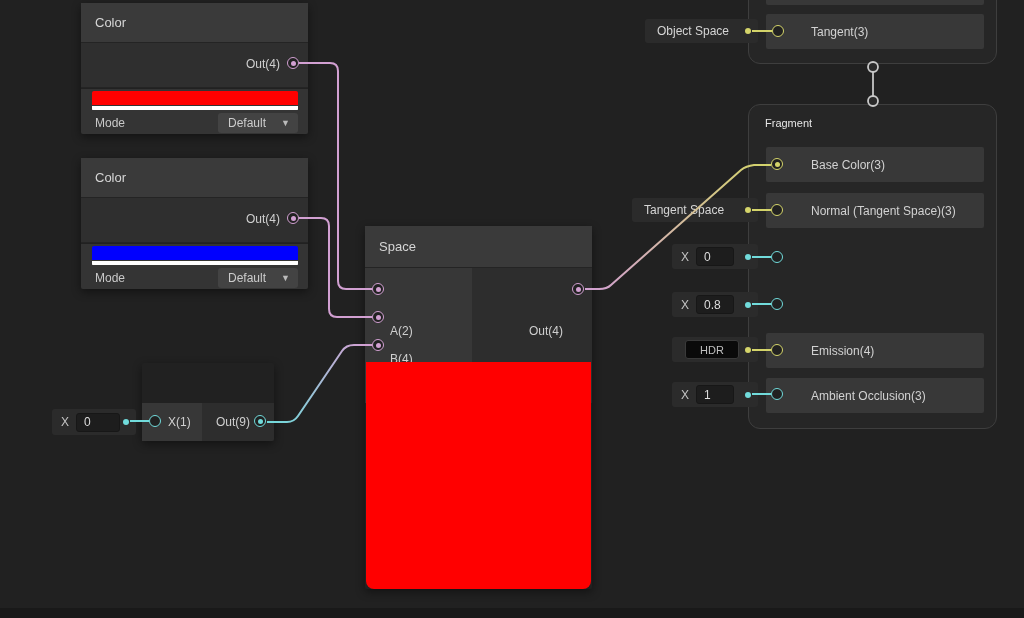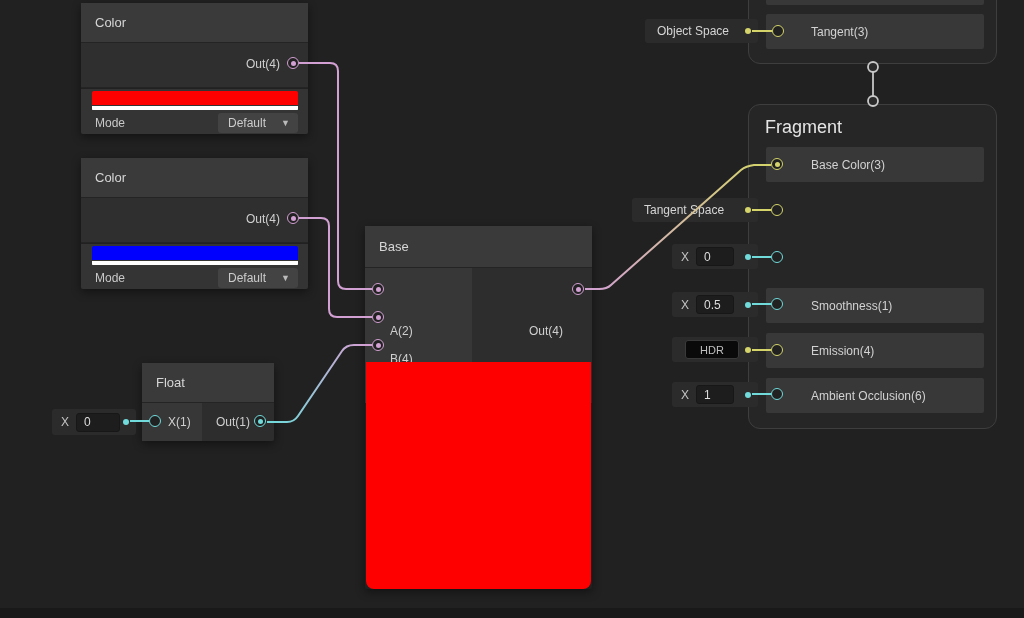--- a/index.html
+++ b/index.html
@@ -21,21 +21,21 @@
   .swatch .main { width:100%; height:14px; }
   .swatch .alpha { width:100%; height:4px; margin-top:1px; background:#fff; }
   .mode-label { position:absolute; font-size:12px; color:#c9c9c9; }
   .dropdown { position:absolute; background:#434343; border-radius:3px; color:#cccccc;
     font-size:12px; display:flex; align-items:center; padding:0 8px 0 10px; justify-content:space-between; }
   .dropdown .tri { font-size:9px; color:#bbbbbb; margin-left:8px; }
 
   .preview { position:absolute; border-radius:0 0 8px 8px; }
 
   .stack { position:absolute; background:#262626; border:1px solid #3e3e3e; border-radius:12px; }
-  .stack-title { position:absolute; font-size:18px; color:#e5e5e5;text-align:right; }
+  .stack-title { position:absolute; font-size:11px; color:#e5e5e5;text-align:right; }
   .stack-row { position:absolute; background:#383838; border-radius:2px; display:flex;
     align-items:center;padding-left:24px; }
   .stack-row .lbl { position:absolute; left:45px; font-size:12px; color:#d2d2d2; white-space:nowrap; }
 
   .widget { position:absolute; background:#2b2b2b; border-radius:3px; display:flex;
     align-items:center; color:#d5d5d5; font-size:12px; }
   .widget .wx { margin-left:9px; color:#c3c3c3; }
   .widget .field { margin-left:7px; background:#1d1d1d; border:1px solid #171717; border-radius:3px;
     height:19px; width:38px; display:flex; align-items:center; padding-left:7px; color:#dddddd; }
   .widget .dot { position:absolute; width:6px; height:6px; border-radius:50%; right:7px; }
@@ -99,40 +99,37 @@
       <span class="mode-label" style="left:14px; top:27px;">Mode</span>
       <div class="dropdown" style="left:137px; top:24px; width:80px; height:20px;">
         <span>Default</span>
         <span class="tri">▼</span>
       </div>
     </div>
   </div>
 
   <div class="node zlow" style="left:365px; top:226px; width:227px; height:363px;">
     <div class="titlebar" style="height:42px;">
-      <span>Base</span>
+      <span>Space</span>
     </div>
     <div class="nodebody" style="top:42px; height:135px; background:#2d2d2d;">
       <div class="leftcol" style="width:107px; height:135px;"></div>
       <span class="portlabel" style="left:25px; top:56px;">A(2)</span>
       <span class="portlabel" style="left:25px; top:84px;">B(4)</span>
       <span class="portlabel" style="left:25px; top:112px;">T(4)</span>
       <span class="portlabel rightlabel" style="right:29px; top:56px;">Out(4)</span>
     </div>
     <div class="preview" style="left: 1px; top: 136px; width: 225px; height: 227px; background-color: rgb(255, 0, 0);"></div>
   </div>
 
   <div class="node zlow" style="left:142px; top:363px; width:132px; height:78px;">
-    <div class="titlebar" style="height:40px;">
-      <span>Float</span>
-    </div>
     <div class="nodebody" style="top:40px; height:38px; background:#2d2d2d; border-radius:0 0 2px 2px;">
       <div class="leftcol" style="width:60px; height:38px;"></div>
       <span class="portlabel" style="left:26px; top:12px;">X(1)</span>
-      <span class="portlabel rightlabel" style="right:24px; top:12px;">Out(1)</span>
+      <span class="portlabel rightlabel" style="right:24px; top:12px;">Out(9)</span>
     </div>
   </div>
 
   <div class="widget zlow" style="left:52px; top:409px; width:84px; height:26px;">
     <span class="wx">X</span>
     <div class="field" style="width:44px;">
       <span>0</span>
     </div>
     <div class="dot dot-teal"></div>
   </div>
@@ -147,48 +144,48 @@
   <div class="widget labelw zlow" style="left:645px; top:19px; width:113px; height:24px;">
     <span>Object Space</span>
     <div class="dot dot-yellow"></div>
   </div>
 
   <div class="stack zlow" style="left:748px; top:104px; width:249px; height:325px;">
     <span class="stack-title" style="left:16px; top:12px;">Fragment</span>
     <div class="stack-row" style="left:17px; top:42px; width:218px; height:35px;">
       <span class="lbl">Base Color(3)</span>
     </div>
-    <div class="stack-row" style="left:17px; top:183px; width:218px; height:35px;">
-      <span class="lbl">Smoothness(1)</span>
+    <div class="stack-row" style="left:17px; top:88px; width:218px; height:35px;">
+      <span class="lbl">Normal (Tangent Space)(3)</span>
     </div>
     <div class="stack-row" style="left:17px; top:228px; width:218px; height:35px;">
       <span class="lbl">Emission(4)</span>
     </div>
     <div class="stack-row" style="left:17px; top:273px; width:218px; height:35px;">
-      <span class="lbl">Ambient Occlusion(6)</span>
+      <span class="lbl">Ambient Occlusion(3)</span>
     </div>
   </div>
 
   <div class="widget labelw zlow" style="left:632px; top:198px; width:126px; height:24px;">
     <span>Tangent Space</span>
     <div class="dot dot-yellow"></div>
   </div>
 
   <div class="widget zlow" style="left:672px; top:244px; width:86px; height:25px;">
     <span class="wx">X</span>
     <div class="field">
       <span>0</span>
     </div>
     <div class="dot dot-teal"></div>
   </div>
 
   <div class="widget zlow" style="left:672px; top:292px; width:86px; height:25px;">
     <span class="wx">X</span>
     <div class="field">
-      <span>0.5</span>
+      <span>0.8</span>
     </div>
     <div class="dot dot-teal"></div>
   </div>
 
   <div class="widget zlow" style="left:672px; top:337px; width:86px; height:25px;">
     <div class="hdr-pill">
       <span>HDR</span>
     </div>
     <div class="dot dot-yellow"></div>
   </div>

